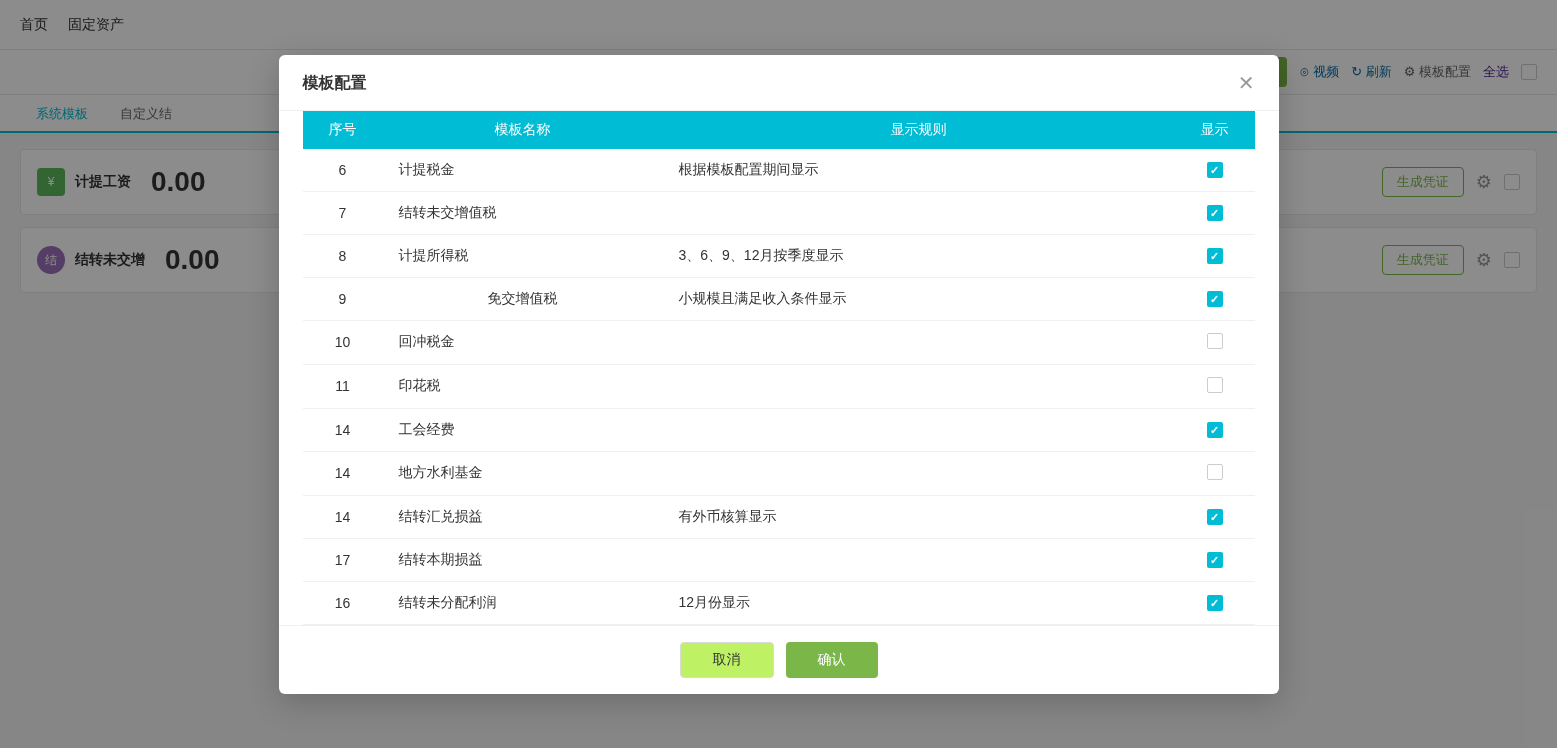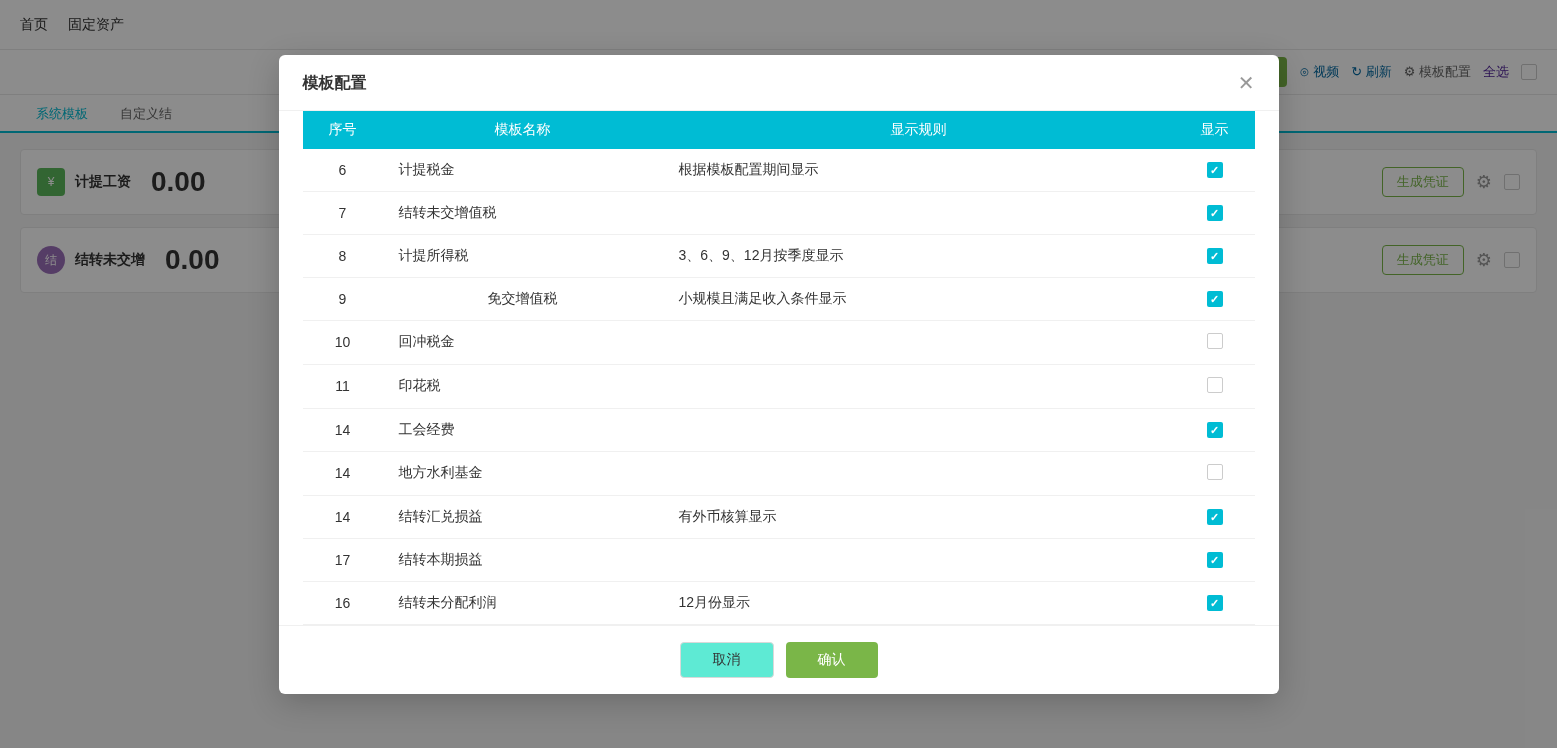--- a/index.html
+++ b/index.html
@@ -284,21 +284,21 @@
     .modal-footer {
       padding: 16px 24px;
       display: flex;
       justify-content: center;
       gap: 12px;
       border-top: 1px solid #f0f0f0;
     }
     .btn-cancel {
       padding: 8px 32px;
       border: 1px solid #d9d9d9;
-      background: #5eead4;
+      background: #bef264;
       border-radius: 4px;
       cursor: pointer;
       font-size: 14px;
       color: #333;
     }
     .btn-confirm {
       padding: 8px 32px;
       border: none;
       background: #7ab648;
       border-radius: 4px;

